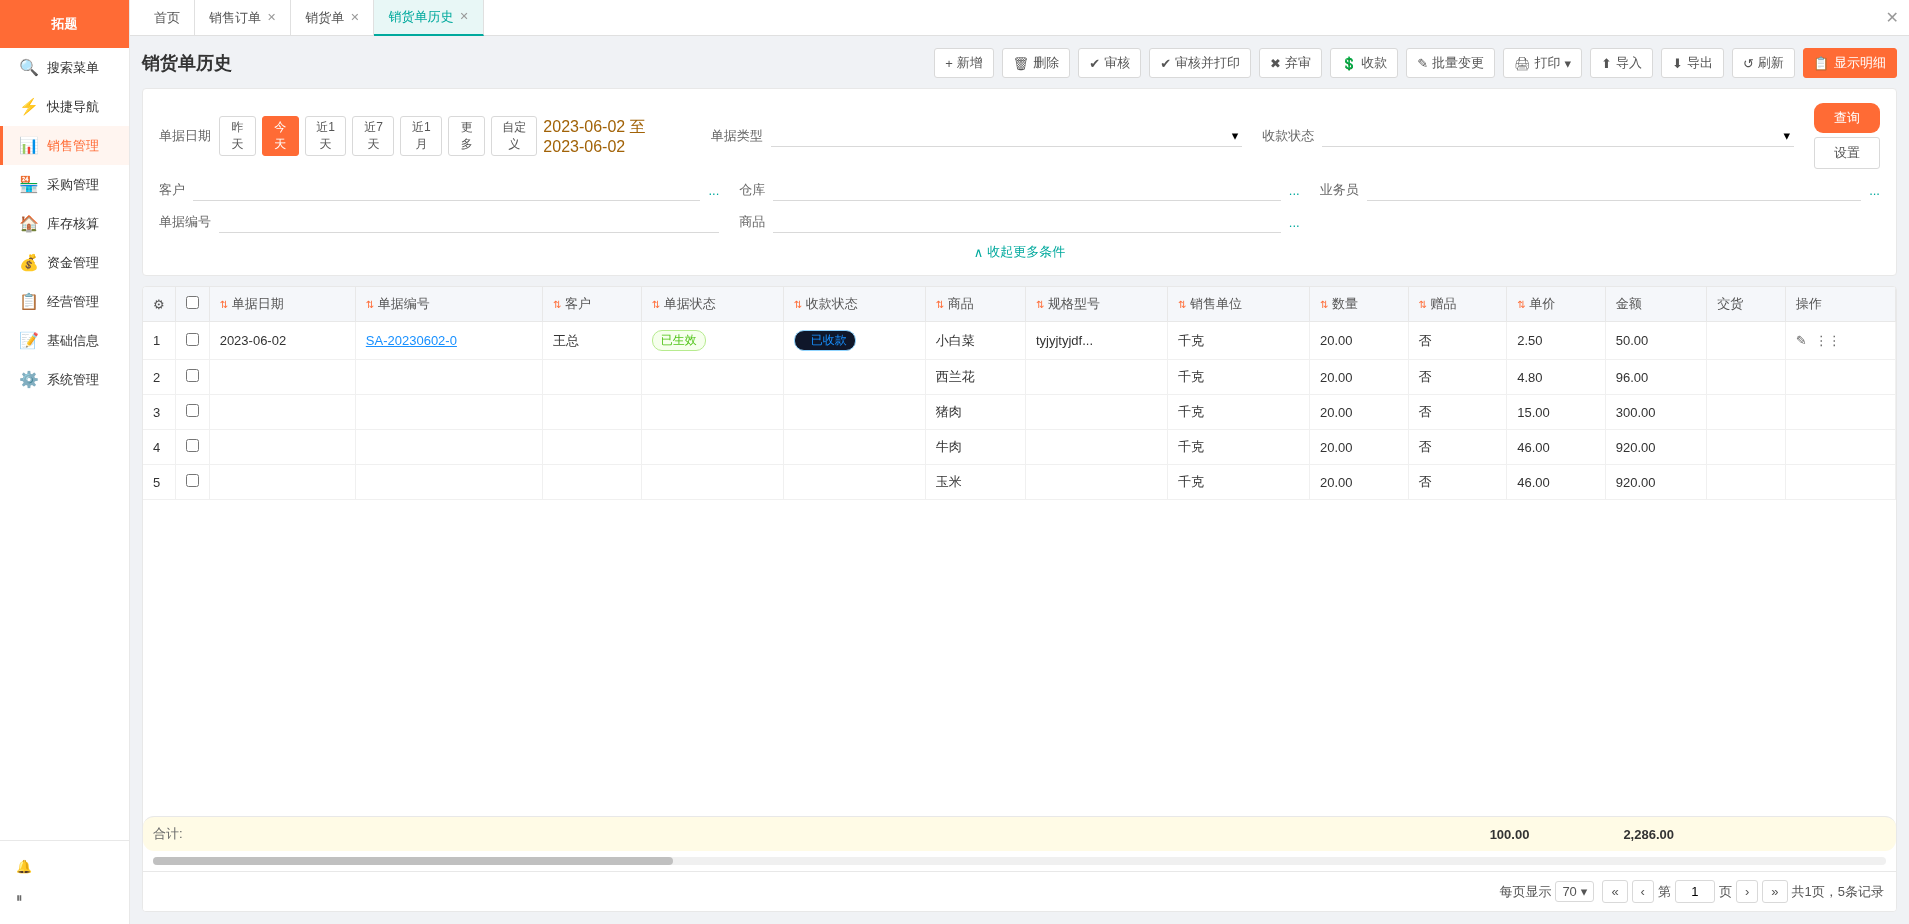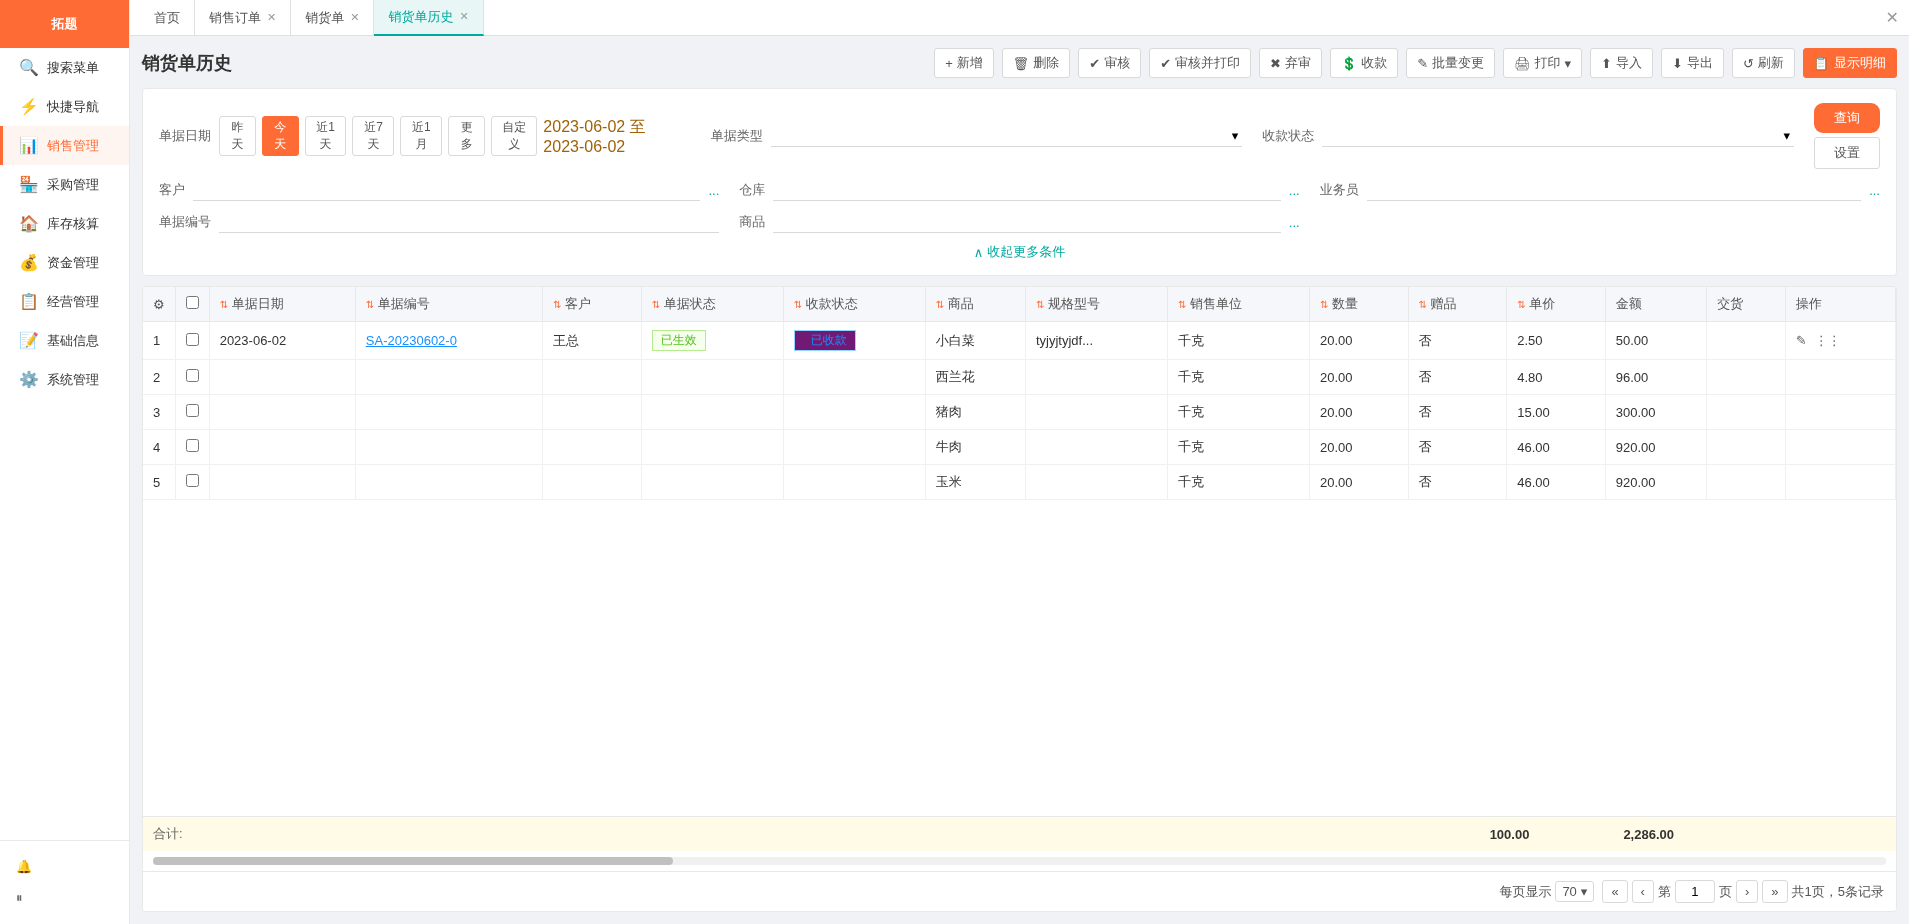--- a/index.html
+++ b/index.html
@@ -271,38 +271,39 @@
     tbody tr { border-bottom: 1px solid #f0f0f0; }
     tbody td {
       padding: 8px 10px;
       color: #333;
       border-right: 1px solid #f0f0f0;
       white-space: nowrap;
     }
     .status-badge {
       display: inline-block;
       padding: 1px 8px;
-      border-radius: 0;
+      border-radius: 10px;
       font-size: 12px;
       border: 1px solid;
     }
     .status-active { color: #52c41a; border-color: #b7eb8f; background: #f6ffed; }
-    .status-paid { color: #1890ff; border-color: #91d5ff; background: #701a75; padding-left: 16px; }
+    .status-paid { color: #1890ff; border-color: #91d5ff; background: #0f172a; padding-left: 16px; }
     .link-text { color: #1890ff; cursor: pointer; text-decoration: underline; }
     .action-icons { display: flex; gap: 8px; }
     .action-icon { cursor: pointer; color: #666; }
 
     
     .table-footer {
       border-top: 1px solid #e8e8e8;
       padding: 8px 10px;
       background: #fffbe6;
       display: flex;
       align-items: center;
       gap: 20px;
+      border-radius: 11px;
     }
     .footer-label { color: #666; font-size: 13px; }
     .footer-value { color: #333; font-weight: bold; font-size: 13px; }
 
     
     .pagination-bar {
       display: flex;
       align-items: center;
       justify-content: flex-end;
       padding: 8px 12px;

